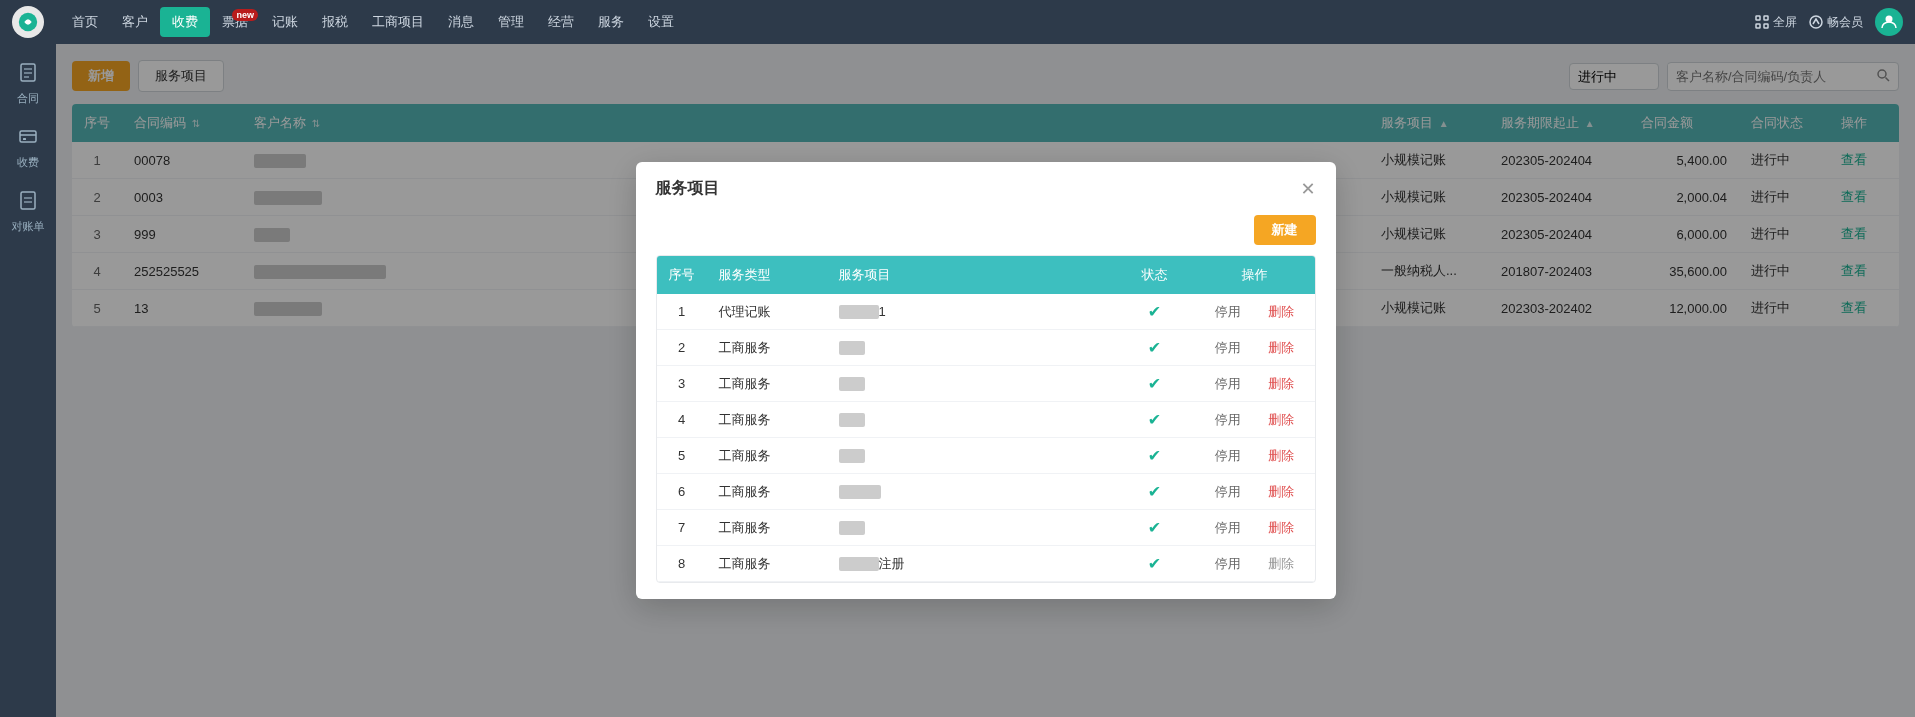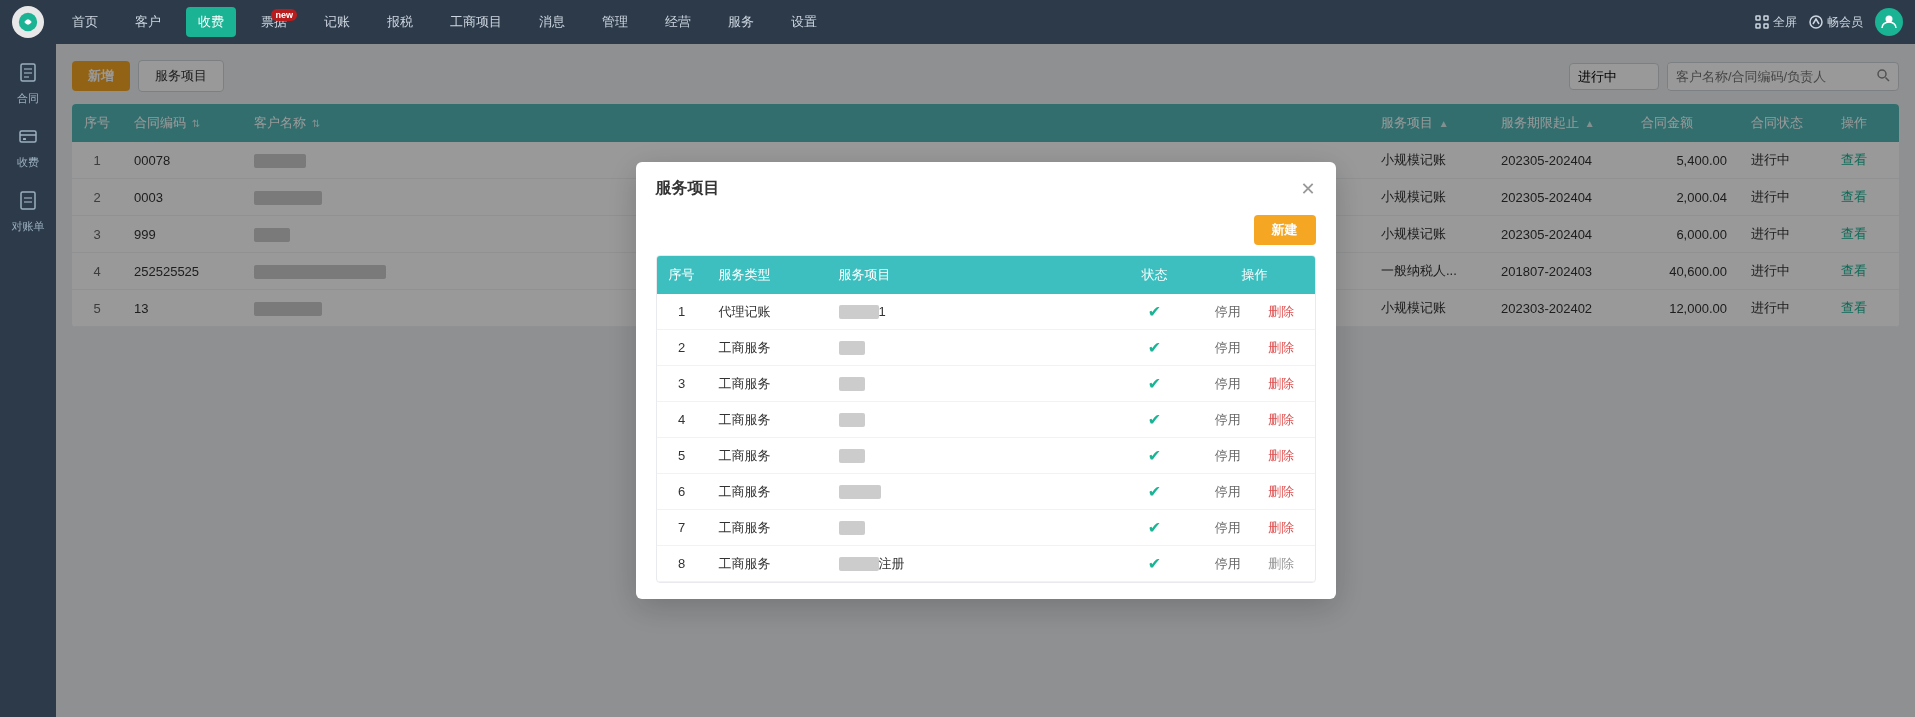--- a/index.html
+++ b/index.html
@@ -9,21 +9,21 @@
     .top-nav {
       display: flex; align-items: center; background: #2d3a4a; height: 44px;
       padding: 0 12px; position: fixed; top: 0; left: 0; right: 0; z-index: 100;
     }
     .top-nav .logo {
       width: 32px; height: 32px; background: #e8e8e8; border-radius: 50%;
       display: flex; align-items: center; justify-content: center;
       margin-right: 16px; flex-shrink: 0;
     }
     .top-nav .logo svg { width: 22px; height: 22px; }
-    .nav-items { display: flex; align-items: center; flex: 1; gap: 13px; }
+    .nav-items { display: flex; align-items: center; flex: 1; gap: 0; }
     .nav-item {
       color: #cdd6e0; padding: 6px 12px; cursor: pointer; border-radius: 4px;
       font-size: 13px; position: relative; white-space: nowrap;
       data-interactable: true;
     }
     .nav-item.active { background: #1ab394; color: #fff; border-radius: 4px; }
     .nav-badge {
       position: absolute; top: 2px; right: 2px; background: #b91c1c;
       color: #fff; font-size: 9px; padding: 1px 4px; border-radius: 8px;
       font-weight: bold;
@@ -330,21 +330,21 @@
     <td data-interactable="false"><a class="action-link" data-interactable="true">查看</a></td>
   </tr>
             <tr data-interactable="false">
     <td class="seq-col" data-interactable="false">4</td>
     <td data-interactable="false">252525525</td>
     <td data-interactable="false">
       <span class="blurred" style="width:132px">&nbsp;</span>
     </td>
     <td data-interactable="false">一般纳税人...</td>
     <td data-interactable="false">201807-202403</td>
-    <td data-interactable="false" style="text-align:right">40,600.00</td>
+    <td data-interactable="false" style="text-align:right">35,600.00</td>
     <td data-interactable="false" class="status-badge">进行中</td>
     <td data-interactable="false"><a class="action-link" data-interactable="true">查看</a></td>
   </tr>
             <tr data-interactable="false">
     <td class="seq-col" data-interactable="false">5</td>
     <td data-interactable="false">13</td>
     <td data-interactable="false">
       <span class="blurred" style="width:68px">&nbsp;</span>
     </td>
     <td data-interactable="false">小规模记账</td>

